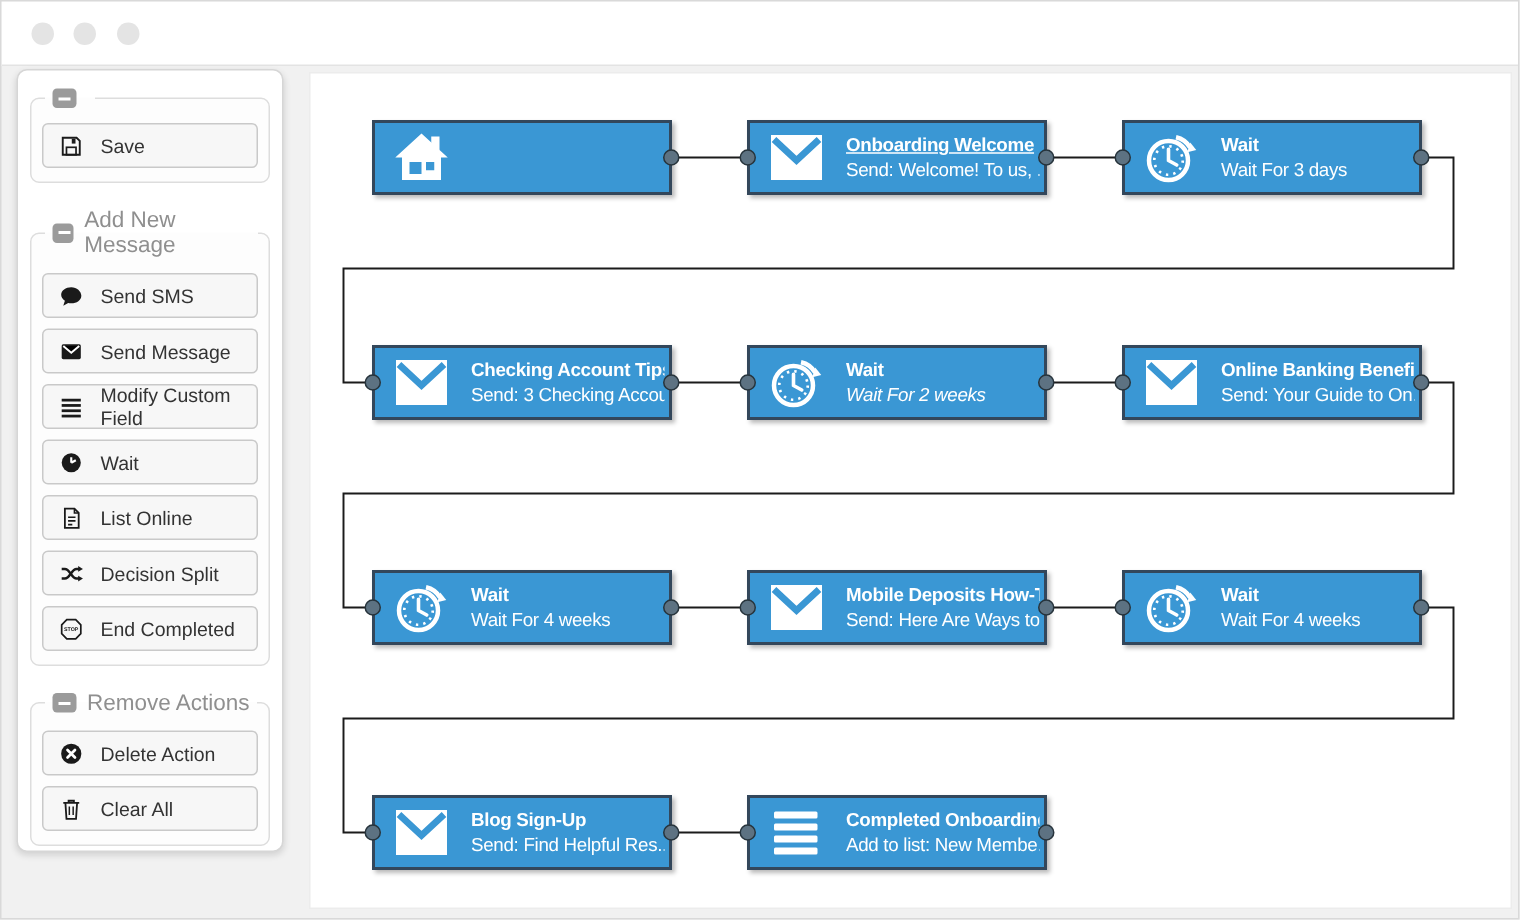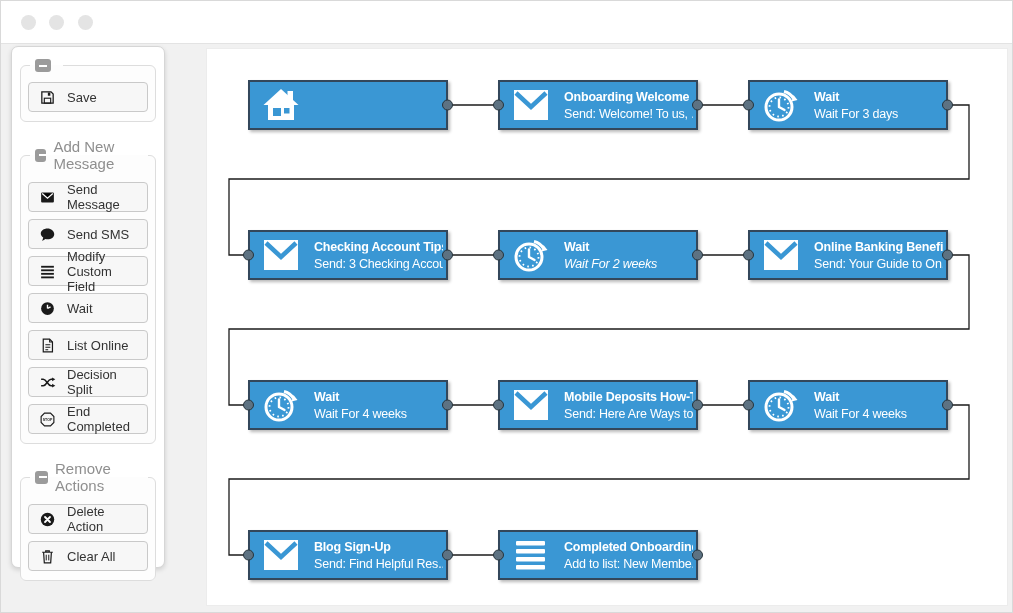--- a/index.html
+++ b/index.html
@@ -11,21 +11,21 @@
   .topbar { position:absolute; left:0; top:0; width:100%; height:43px; background:#fff;
             border-bottom:1px solid #e3e3e3; }
   .tb-dot { position:absolute; top:14px; width:15px; height:15px; border-radius:50%;
             background:#e4e4e4; }
 
   
   .canvas { position:absolute; left:205px; top:47px; width:802px; height:558px;
             background:#fff; border:1px solid #ececec; }
 
   
-  .panel { position:absolute; left:10px; top:45px; width:154px; height:522px;
+  .panel { position:absolute; left:10px; top:45px; width:178px; height:522px;
            background:#fff; border:1px solid #d6d6d6; border-radius:7px;
            box-shadow:0 2px 5px rgba(0,0,0,.14); z-index:5; padding:4px 0; }
   fieldset { margin:8px 8px 16px; border:1px solid #ddd; border-radius:6px;
              padding:10px 7px 2px; background:#fdfdfd; }
   legend { display:flex; align-items:center; gap:7px; padding:0 5px; margin-left:2px;
            color:#8f8f8f; font-size:15px; }
   .collapse-btn { width:16px; height:13px; background:#9b9b9b; border-radius:3px;
                   position:relative; display:inline-block; cursor:pointer; }
   .collapse-btn::after { content:""; position:absolute; left:4px; top:5.5px; width:8px;
                          height:2px; background:#fff; }
@@ -99,30 +99,30 @@
       </button>
     </fieldset>
 
     <fieldset>
       <legend>
           <span class="collapse-btn"></span>
           <span>Add New Message</span>
         </legend>
       <button class="side-btn">
         <svg width="17" height="17" viewBox="0 0 24 24">
+            <path fill="#1a1a1a" d="M12 3.5c-5.2 0-9.5 3.1-9.5 7.2 0 2.3 1.4 4.3 3.5 5.6L4.5 21l4.6-2.6c.9.2 1.9.3 2.9.3 5.2 0 9.5-3.1 9.5-7.2S17.2 3.5 12 3.5z"></path>
+          </svg>
+        <span>Send SMS</span>
+      </button>
+      <button class="side-btn">
+        <svg width="17" height="17" viewBox="0 0 24 24">
             <rect x="3" y="5" width="18" height="14" rx="1.5" fill="#1a1a1a"></rect>
             <path d="M4.5 6.5 L12 13 L19.5 6.5" stroke="#fff" stroke-width="1.8"></path>
           </svg>
         <span>Send Message</span>
-      </button>
-      <button class="side-btn">
-        <svg width="17" height="17" viewBox="0 0 24 24">
-            <path fill="#1a1a1a" d="M12 3.5c-5.2 0-9.5 3.1-9.5 7.2 0 2.3 1.4 4.3 3.5 5.6L4.5 21l4.6-2.6c.9.2 1.9.3 2.9.3 5.2 0 9.5-3.1 9.5-7.2S17.2 3.5 12 3.5z"></path>
-          </svg>
-        <span>Send SMS</span>
       </button>
       <button class="side-btn">
         <svg width="17" height="17" viewBox="0 0 24 24">
             <rect x="3" y="4" width="18" height="2.6" fill="#1a1a1a"></rect>
             <rect x="3" y="9" width="18" height="2.6" fill="#1a1a1a"></rect>
             <rect x="3" y="14" width="18" height="2.6" fill="#1a1a1a"></rect>
             <rect x="3" y="19" width="18" height="2.6" fill="#1a1a1a"></rect>
           </svg>
         <span>Modify Custom Field</span>
       </button>
@@ -192,21 +192,21 @@
     <span class="dot dot-r"></span>
   </div>
 
   <div class="node" style="left:497px;top:79px">
     <span class="dot dot-l"></span>
     <span class="node-icon"><svg width="40" height="40" viewBox="0 0 40 40">
           <rect x="3" y="5" width="34" height="30" fill="#fff"></rect>
           <path d="M5 8 L20 22 L35 8" fill="none" stroke="#3a97d4" stroke-width="4.5"></path>
         </svg></span>
     <span class="node-text">
-        <span class="node-title" style="display: block;">Onboarding Welcome</span>
+        <span class="node-title" style="display: block; text-decoration: underline;">Onboarding Welcome</span>
         <span class="node-sub" style="display: block;">Send: Welcome! To us, ...</span>
       </span>
     <span class="dot dot-r"></span>
   </div>
 
   <div class="node" style="left:747px;top:79px">
     <span class="dot dot-l"></span>
     <span class="node-icon"><svg width="40" height="40" viewBox="0 0 40 40">
           <circle cx="18" cy="22" r="13" fill="none" stroke="#fff" stroke-width="3"></circle>
           <circle cx="18" cy="22" r="9.5" fill="none" stroke="#fff" stroke-width="1.8" stroke-dasharray="1.6 3.4"></circle>

